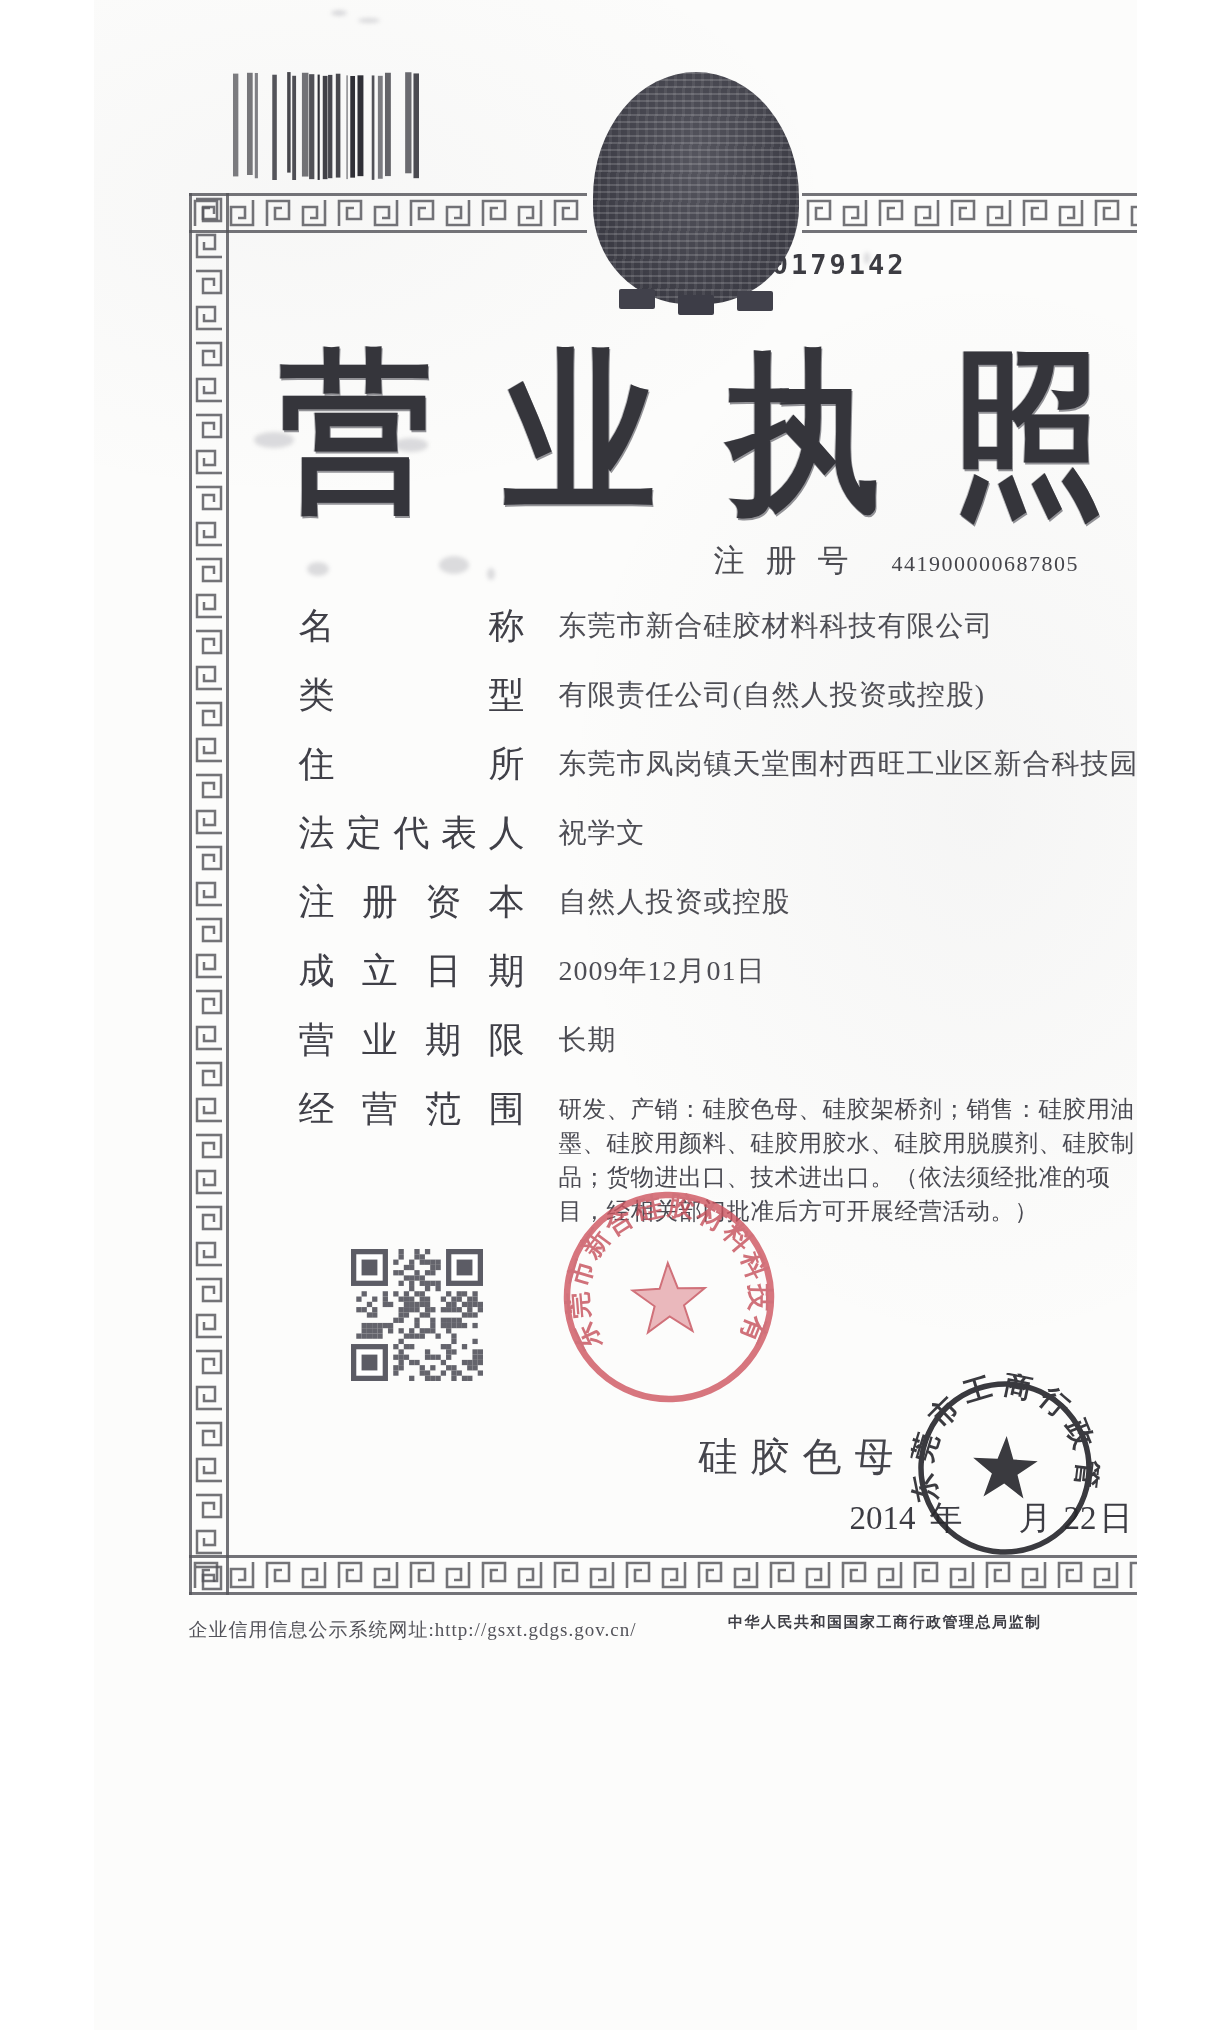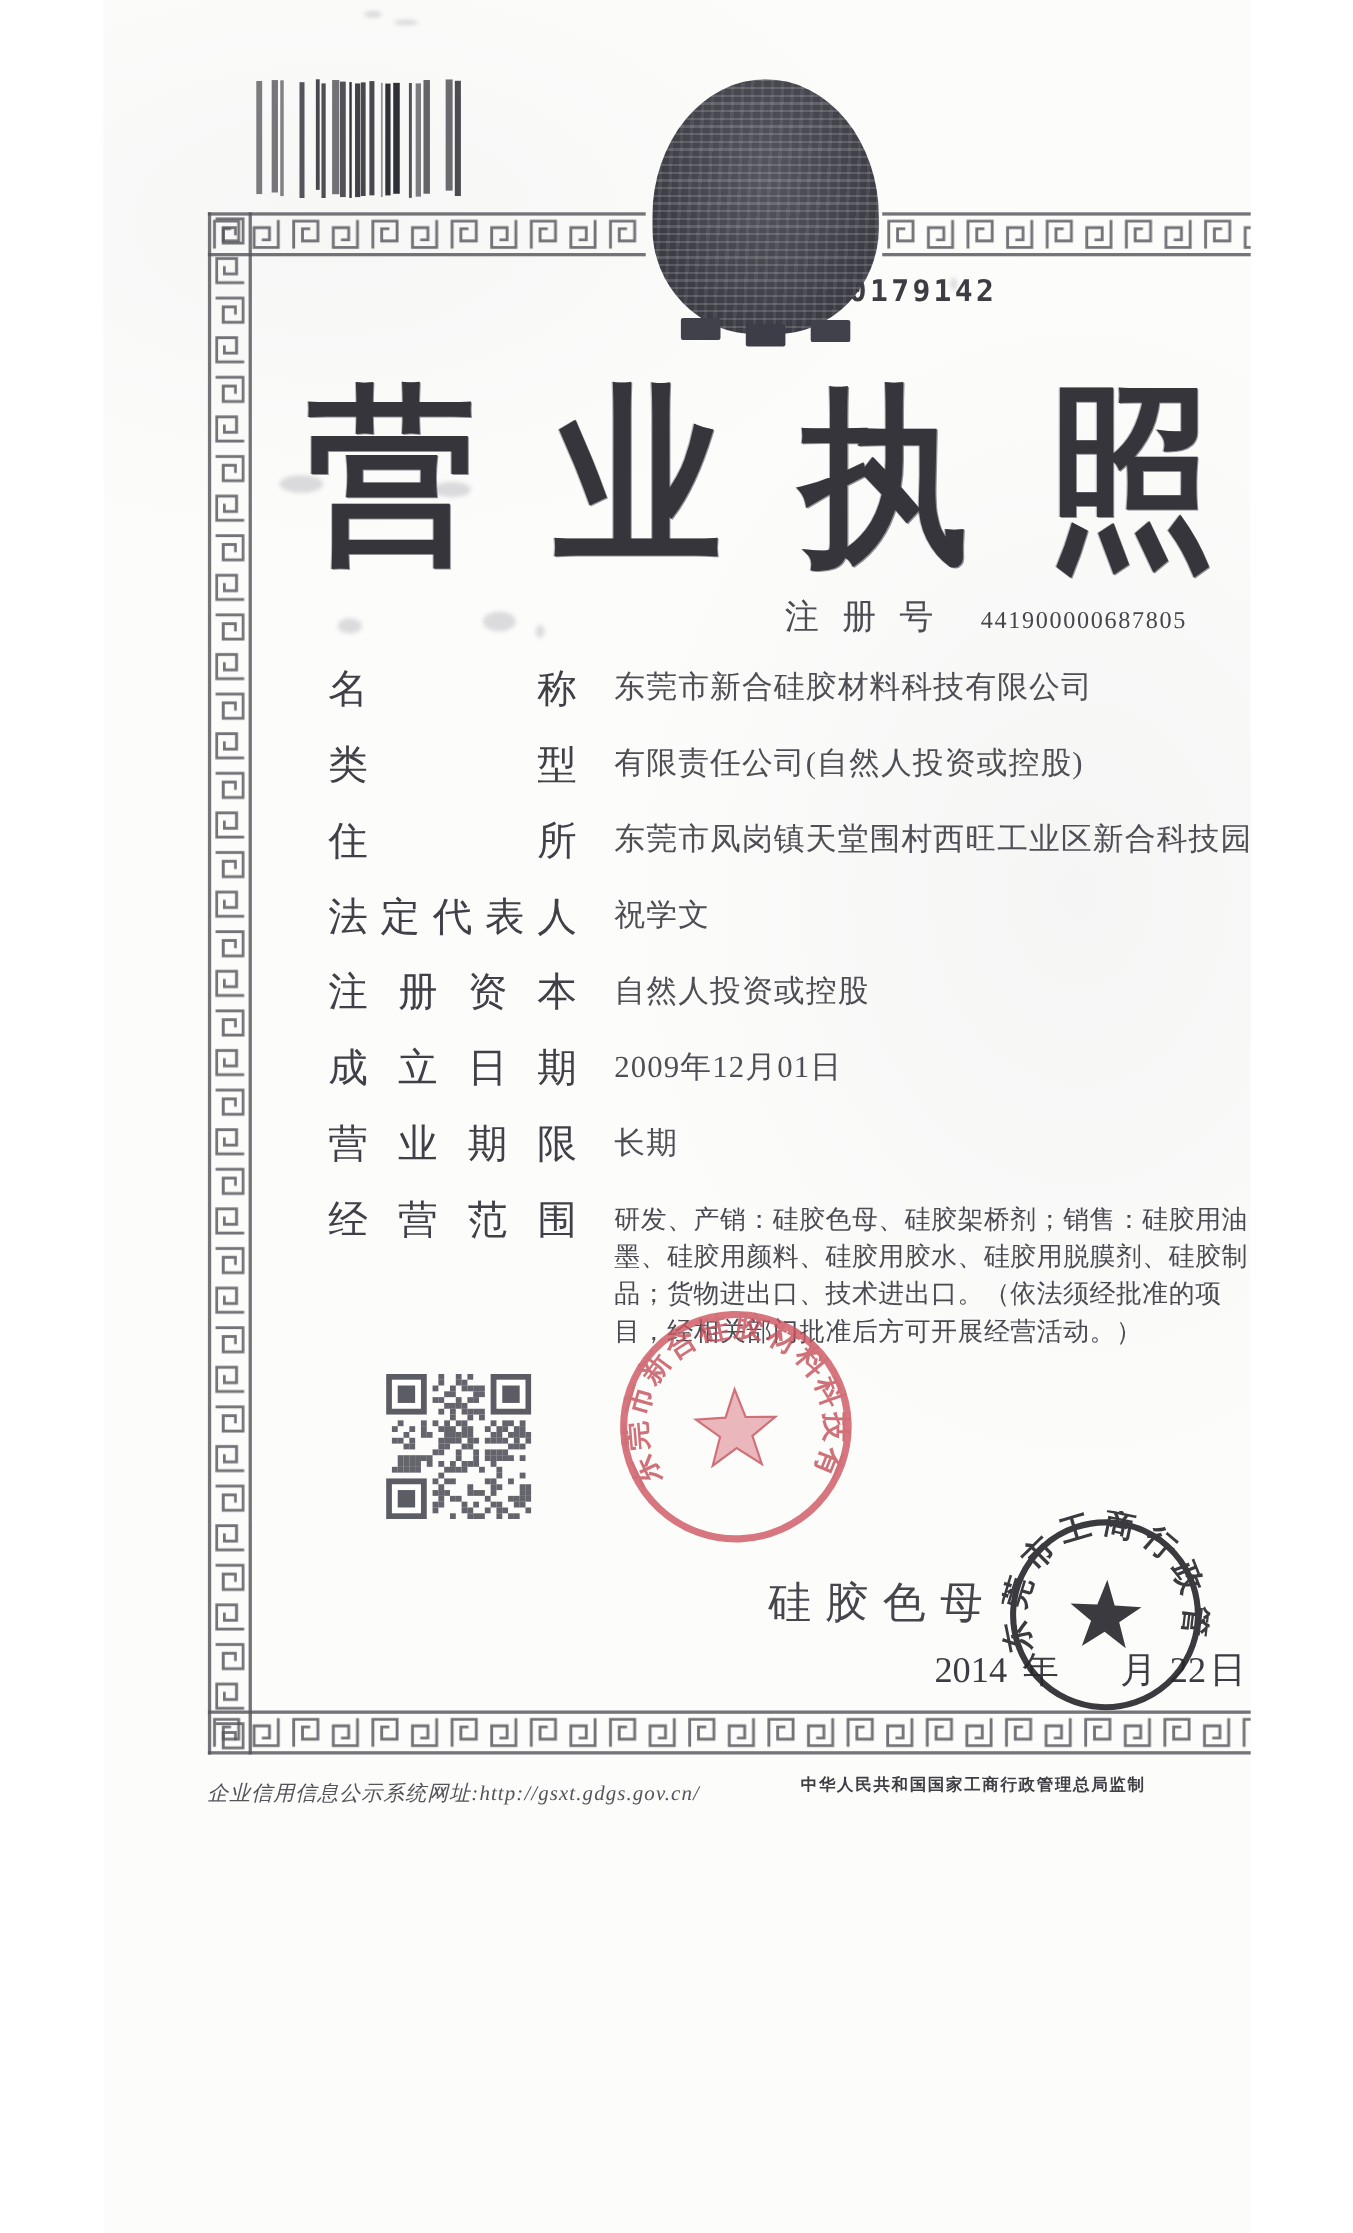--- a/index.html
+++ b/index.html
@@ -64,21 +64,21 @@
   
   .seal-red{position:absolute;left:455px;top:1177px;width:240px;height:240px;opacity:.8;z-index:5;transform:rotate(-2deg);}
   .seal-black{position:absolute;left:816px;top:1373px;width:190px;height:190px;opacity:.9;z-index:6;transform:rotate(3deg);}
   
   .registry-label{position:absolute;left:605px;top:1430px;font-size:39px;color:#45454c;letter-spacing:13px;font-weight:500;white-space:nowrap;}
   .date-line{position:absolute;left:756px;top:1496px;font-size:33px;color:#3c3c43;white-space:nowrap;z-index:4;}
   .date-line .du-year{margin-left:14px;}
   .date-line .du-month{margin-left:56px;}
   .date-line .d-day{margin-left:12px;}
   .date-line .du-day{margin-left:3px;}
-  .footer-left{position:absolute;left:95px;top:1617px;font-size:19px;color:#53535a;letter-spacing:1px;font-style:italic;}
+  .footer-left{position:absolute;left:95px;top:1617px;font-size:19px;color:#53535a;letter-spacing:1px;}
   .footer-right{position:absolute;right:95px;top:1613px;font-size:15px;color:#3e3e45;font-weight:600;letter-spacing:1.5px;}
   
   .smudge{position:absolute;background:rgba(90,90,105,.20);filter:blur(2px);border-radius:50%;}
 </style>
 </head>
 <body>
 
 <div class="page">
 
   <div class="strip strip-h" style="left:95px;top:193px;width:398px;">

